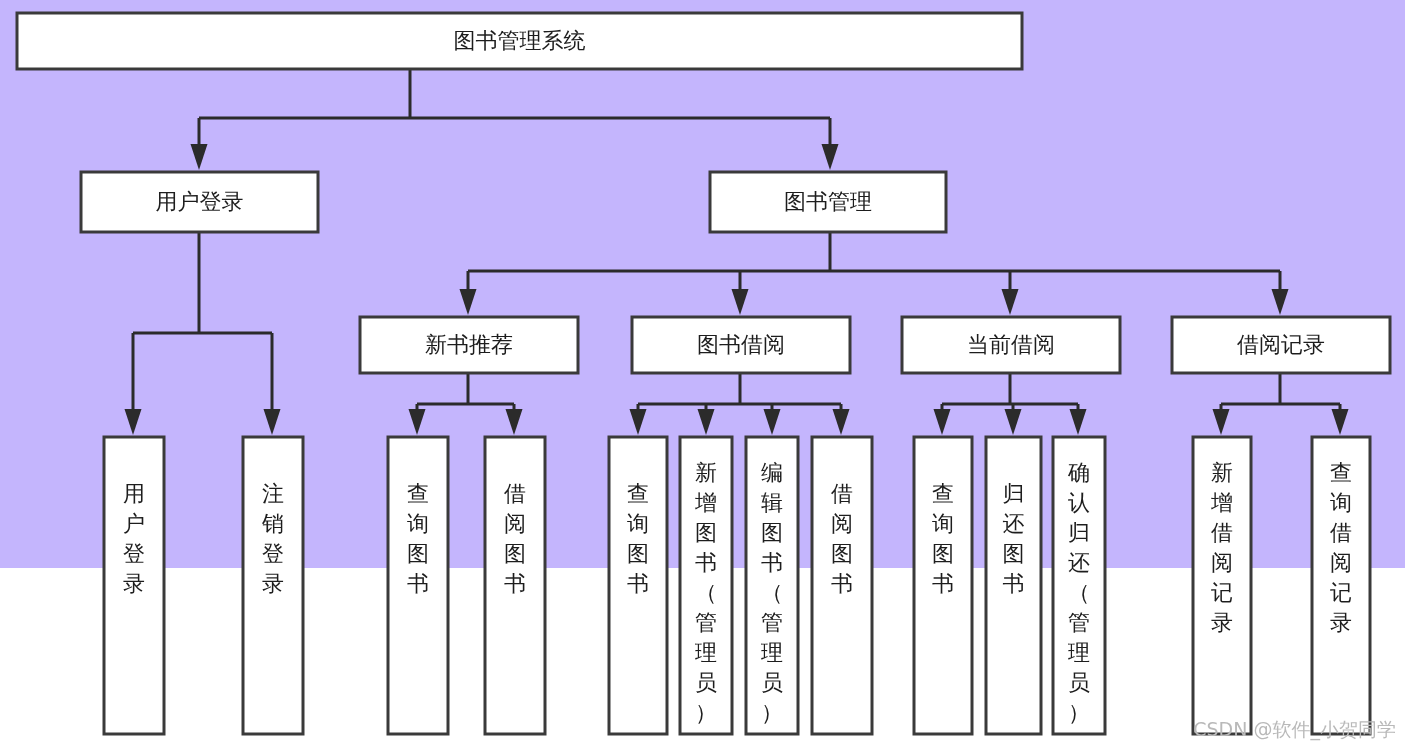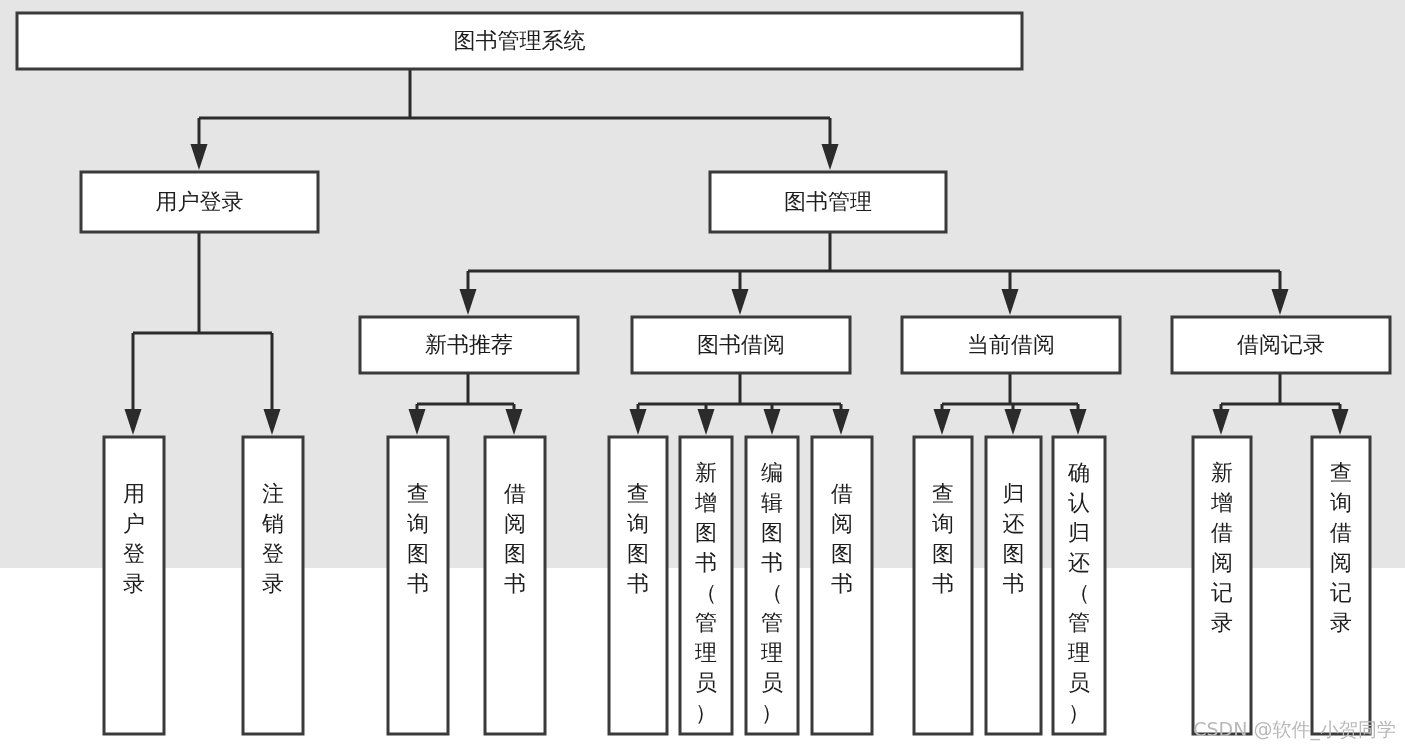--- a/index.html
+++ b/index.html
@@ -11,21 +11,21 @@
   body {
     width: 1405px;
     height: 747px;
     overflow: hidden;
     font-family: "DejaVu Sans", "Liberation Sans", sans-serif;
   }
   #diagram-root {
     position: relative;
     width: 1405px;
     height: 568px;
-    background: #e5e5e5;
+    background: #c4b5fd;
   }
   svg.diagram-canvas {
     position: absolute;
     top: 0;
     left: 0;
     width: 1405px;
     height: 747px;
     display: block;
   }
   .node-box {

